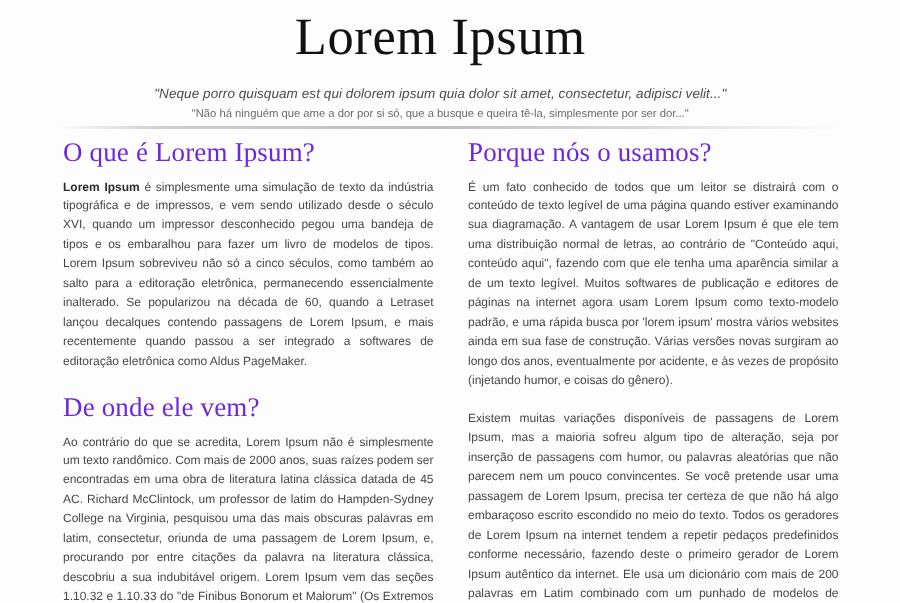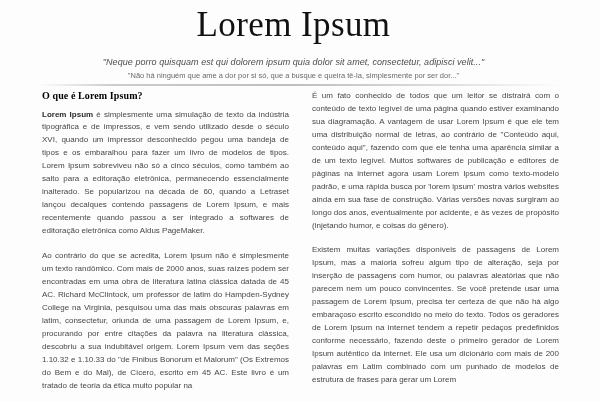--- a/index.html
+++ b/index.html
@@ -82,24 +82,24 @@
     gap: 23px;
   }
   .col {
     width: 247px;
   }
 
   .section + .section { margin-top: 12px; }
 
   .section-heading {
     font-family: "Liberation Serif", "DejaVu Serif", serif;
-    font-size: 10px;
-    font-weight: 700;
+    font-size: 18px;
+    font-weight: 400;
     line-height: 1.25;
-    color: #000000;
+    color: #6d28d9;
     margin: 0 0 6px 0;
     letter-spacing: 0.1px;
   }
   .body-text {
     font-family: Liberation Sans, sans-serif;
     font-size: 8px;
     line-height: 1.62;
     color: #474747;
     text-align: justify;
     margin: 0;
@@ -126,28 +126,30 @@
   <div class="columns">
 
     <div class="col">
 
       <section class="section">
         <h2 class="section-heading">O que é Lorem Ipsum?</h2>
         <p class="body-text"><span class="lead">Lorem Ipsum</span><span> é simplesmente uma simulação de texto da indústria tipográfica e de impressos, e vem sendo utilizado desde o século XVI, quando um impressor desconhecido pegou uma bandeja de tipos e os embaralhou para fazer um livro de modelos de tipos. Lorem Ipsum sobreviveu não só a cinco séculos, como também ao salto para a editoração eletrônica, permanecendo essencialmente inalterado. Se popularizou na década de 60, quando a Letraset lançou decalques contendo passagens de Lorem Ipsum, e mais recentemente quando passou a ser integrado a softwares de editoração eletrônica como Aldus PageMaker.</span></p>
       </section>
 
       <section class="section">
+        <h2 class="section-heading">De onde ele vem?</h2>
         <p class="body-text"><span>Ao contrário do que se acredita, Lorem Ipsum não é simplesmente um texto randômico. Com mais de 2000 anos, suas raízes podem ser encontradas em uma obra de literatura latina clássica datada de 45 AC. Richard McClintock, um professor de latim do Hampden-Sydney College na Virginia, pesquisou uma das mais obscuras palavras em latim, consectetur, oriunda de uma passagem de Lorem Ipsum, e, procurando por entre citações da palavra na literatura clássica, descobriu a sua indubitável origem. Lorem Ipsum vem das seções 1.10.32 e 1.10.33 do "de Finibus Bonorum et Malorum" (Os Extremos do Bem e do Mal), de Cícero, escrito em 45 AC. Este livro é um tratado de teoria da ética muito popular na</span></p>
       </section>
 
     </div>
 
     <div class="col">
 
       <section class="section">
+        <h2 class="section-heading">Porque nós o usamos?</h2>
         <p class="body-text"><span>É um fato conhecido de todos que um leitor se distrairá com o conteúdo de texto legível de uma página quando estiver examinando sua diagramação. A vantagem de usar Lorem Ipsum é que ele tem uma distribuição normal de letras, ao contrário de "Conteúdo aqui, conteúdo aqui", fazendo com que ele tenha uma aparência similar a de um texto legível. Muitos softwares de publicação e editores de páginas na internet agora usam Lorem Ipsum como texto-modelo padrão, e uma rápida busca por 'lorem ipsum' mostra vários websites ainda em sua fase de construção. Várias versões novas surgiram ao longo dos anos, eventualmente por acidente, e às vezes de propósito (injetando humor, e coisas do gênero).</span></p>
       </section>
 
       <section class="section">
         <p class="body-text"><span>Existem muitas variações disponíveis de passagens de Lorem Ipsum, mas a maioria sofreu algum tipo de alteração, seja por inserção de passagens com humor, ou palavras aleatórias que não parecem nem um pouco convincentes. Se você pretende usar uma passagem de Lorem Ipsum, precisa ter certeza de que não há algo embaraçoso escrito escondido no meio do texto. Todos os geradores de Lorem Ipsum na internet tendem a repetir pedaços predefinidos conforme necessário, fazendo deste o primeiro gerador de Lorem Ipsum autêntico da internet. Ele usa um dicionário com mais de 200 palavras em Latim combinado com um punhado de modelos de estrutura de frases para gerar um Lorem</span></p>
       </section>
 
     </div>
 
   </div>

